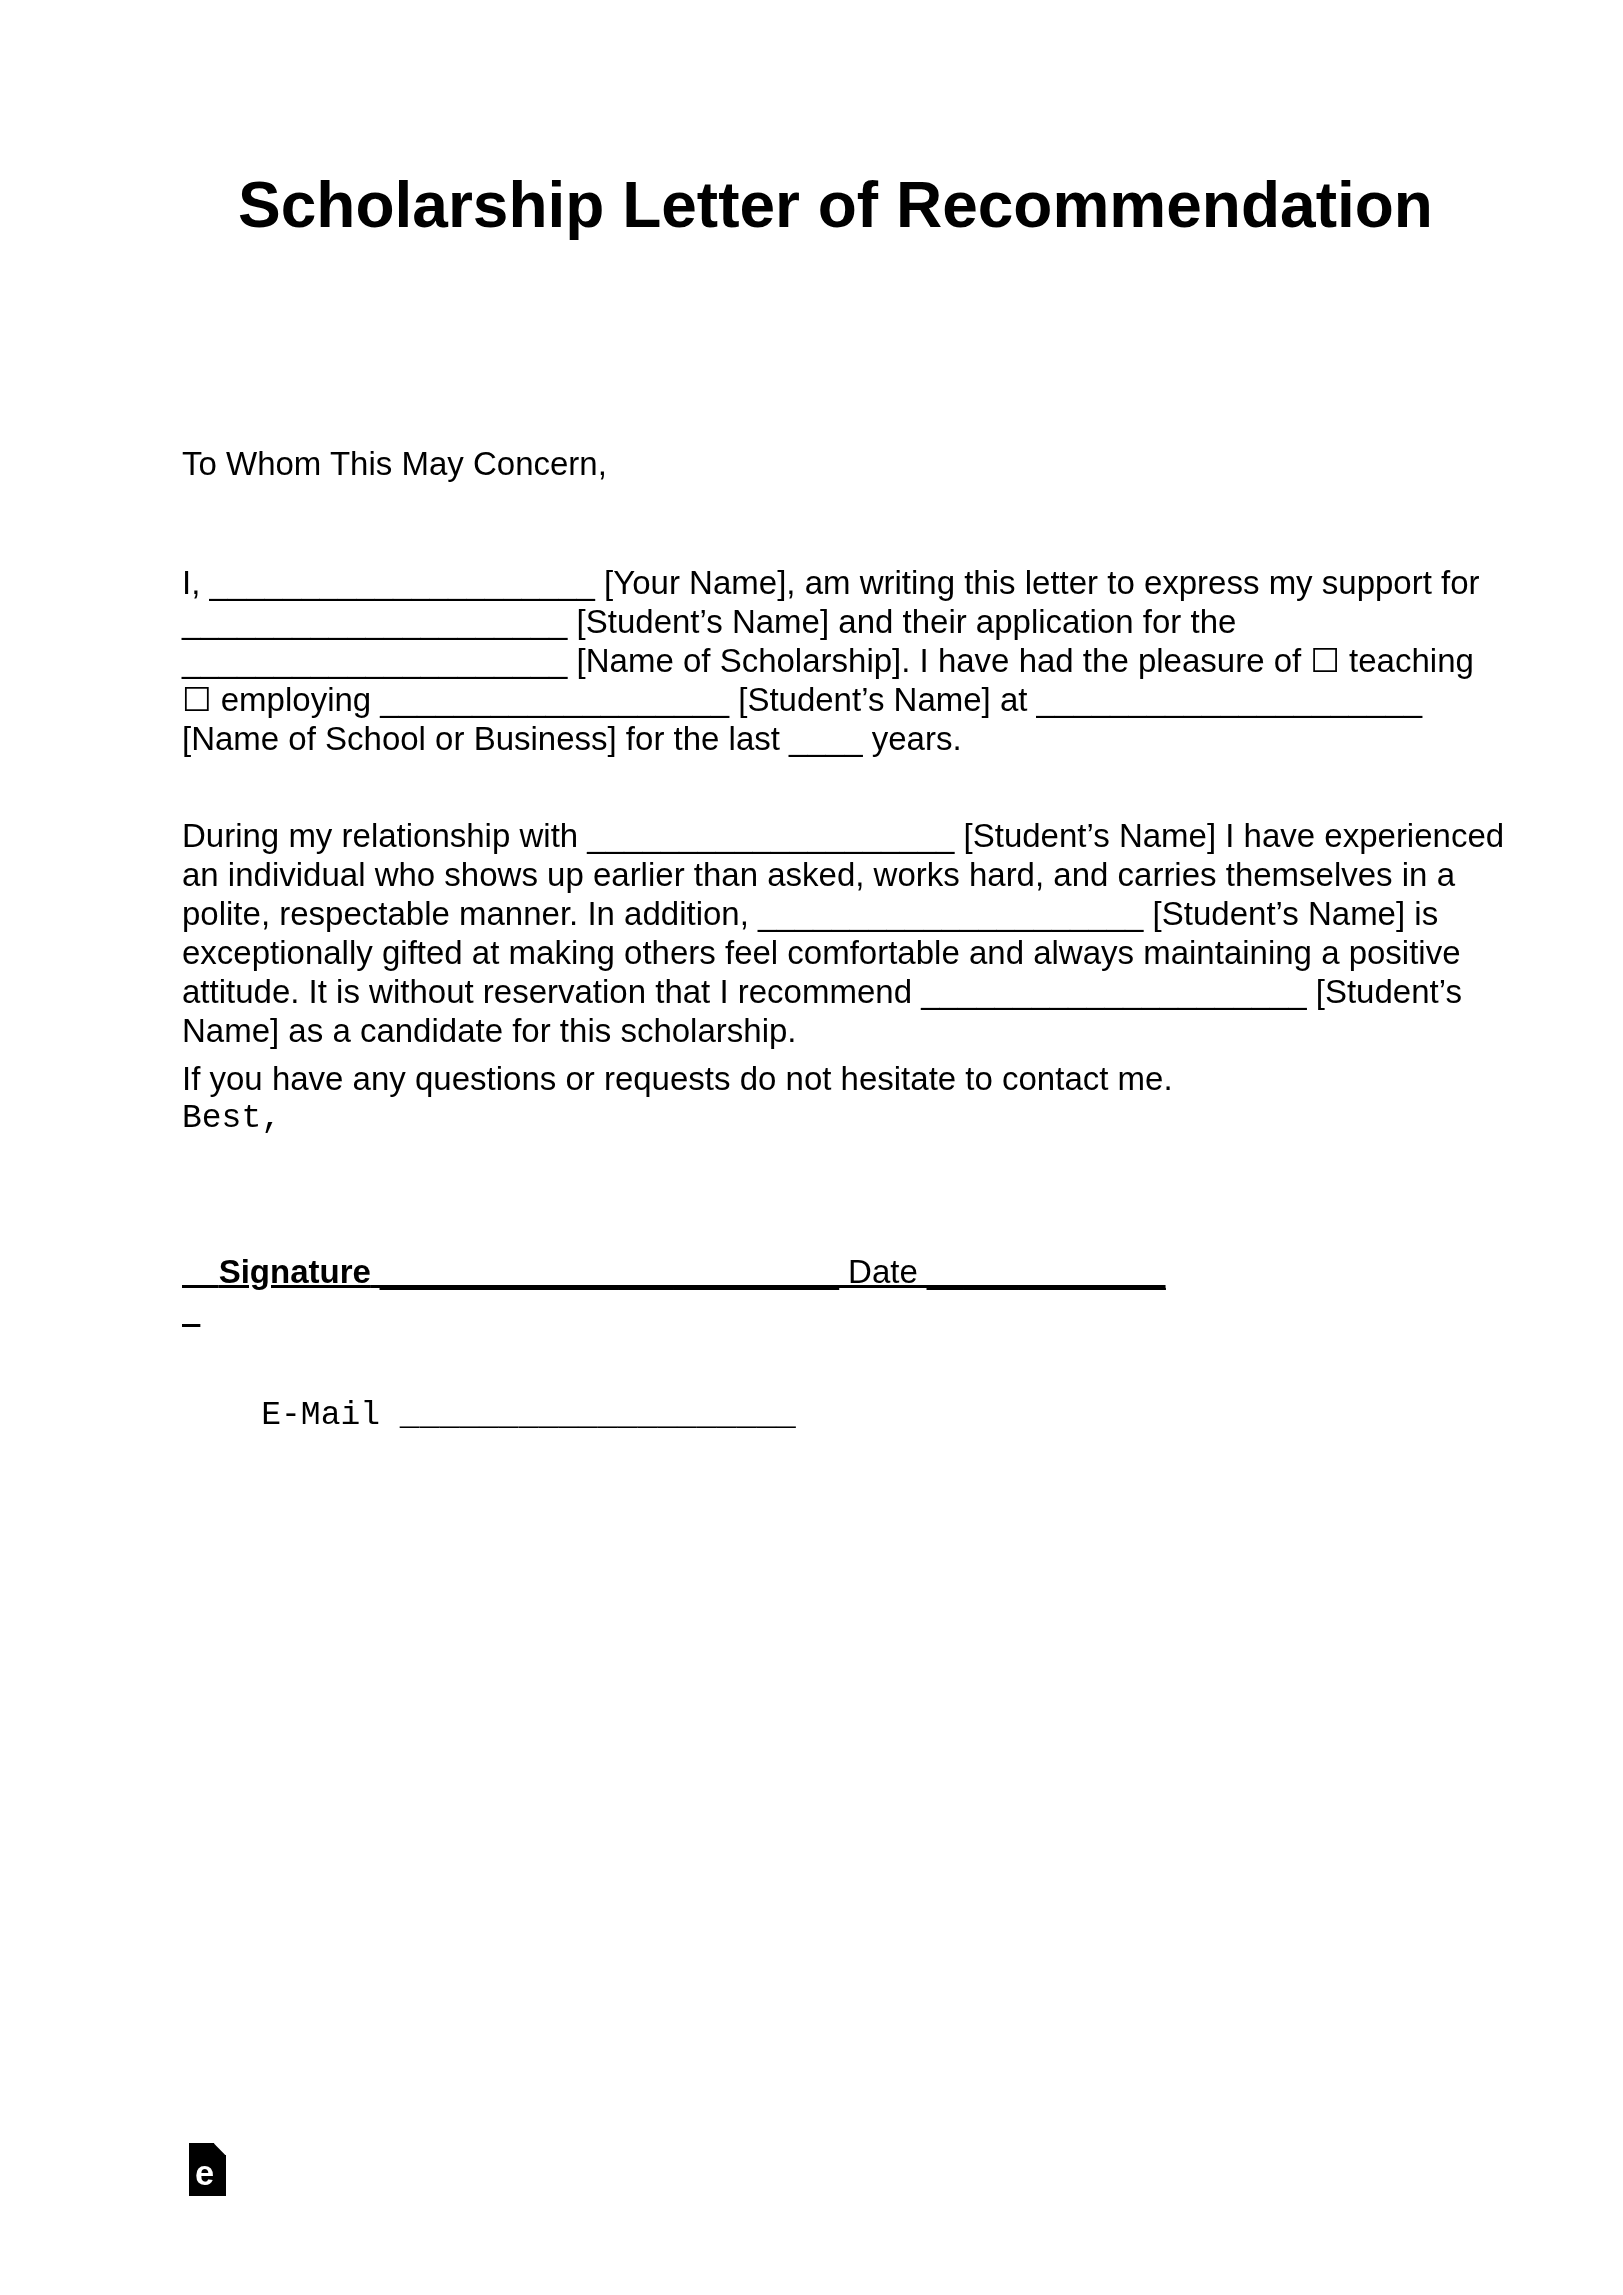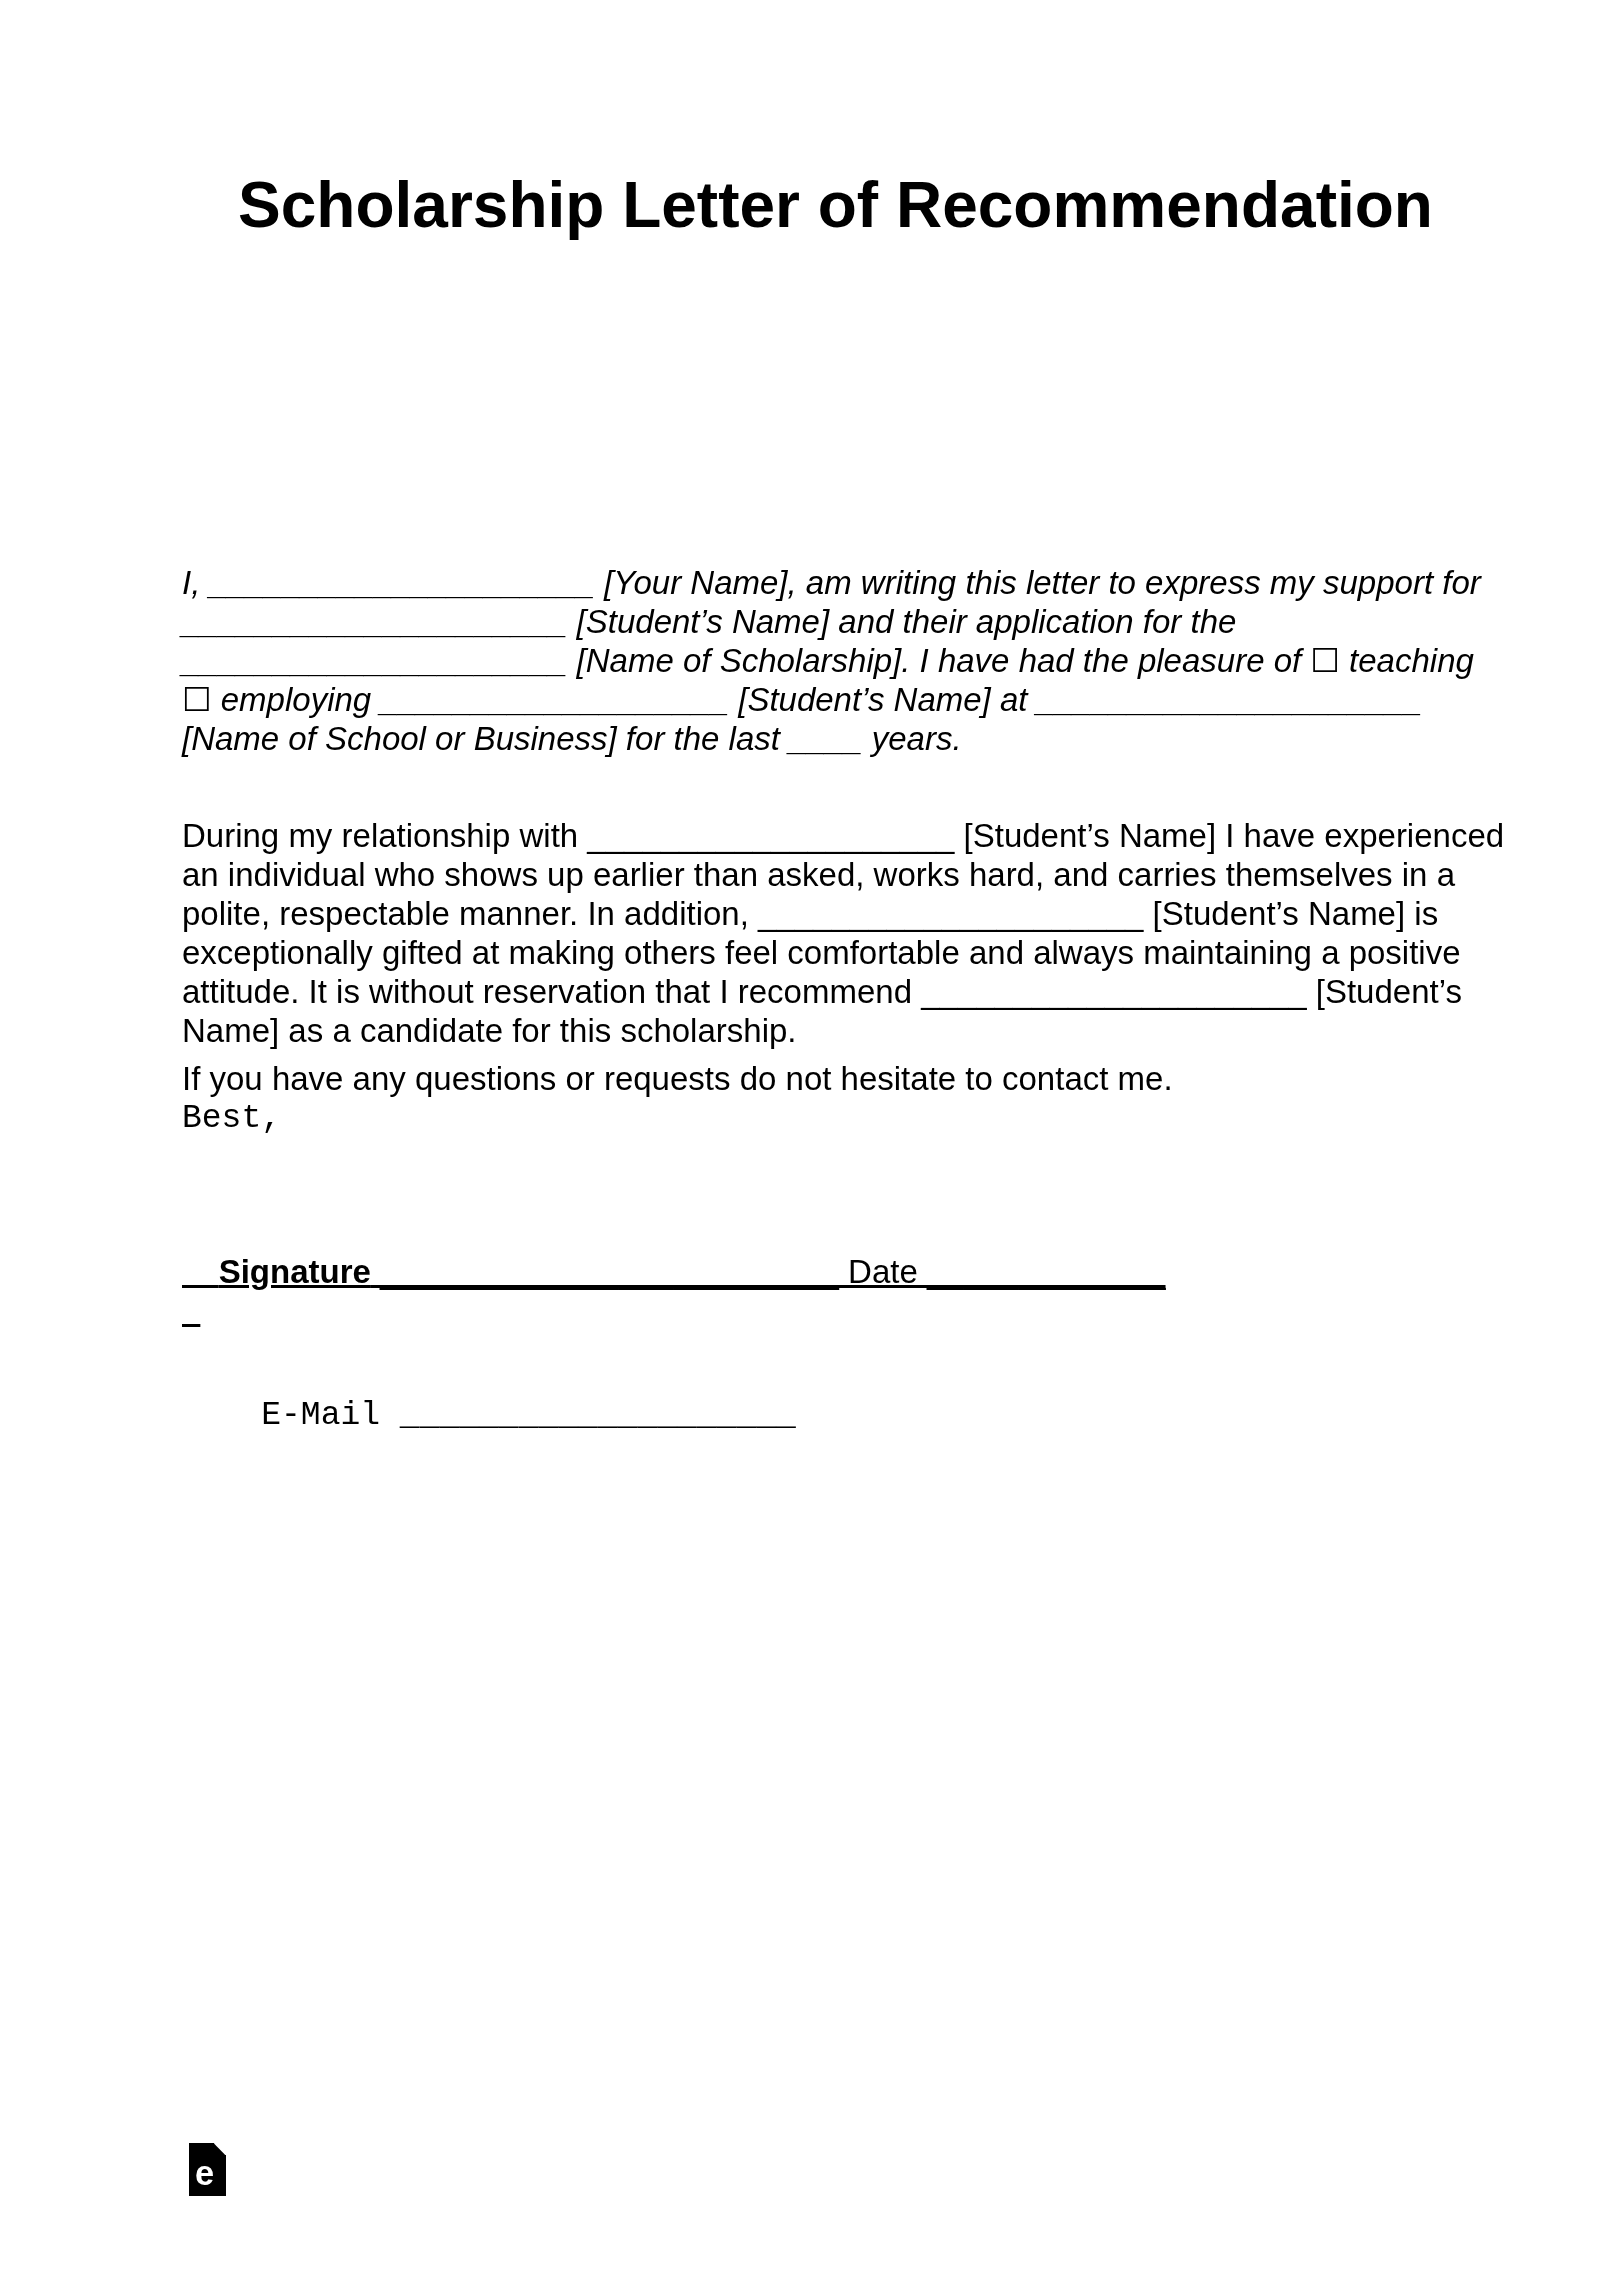--- a/index.html
+++ b/index.html
@@ -44,22 +44,23 @@
     height: 53px;
   }
 </style>
 </head>
 <body>
 
 <div class="page">
 
   <div class="title">Scholarship Letter of Recommendation</div>
 
+  <div class="block" style="top: 444px;">To Whom This May Concern,</div>
 
-  <div class="block" style="top: 563px; font-style: italic;">I, _____________________ [Your Name], am writing this letter to express my support for
+  <div class="block" style="top: 563px;">I, _____________________ [Your Name], am writing this letter to express my support for
 _____________________ [Student’s Name] and their application for the
 _____________________ [Name of Scholarship]. I have had the pleasure of ☐ teaching
 ☐ employing ___________________ [Student’s Name] at _____________________
 [Name of School or Business] for the last ____ years.</div>
 
   <div class="block" style="top: 816px;">During my relationship with ____________________ [Student’s Name] I have experienced
 an individual who shows up earlier than asked, works hard, and carries themselves in a
 polite, respectable manner. In addition, _____________________ [Student’s Name] is
 exceptionally gifted at making others feel comfortable and always maintaining a positive
 attitude. It is without reservation that I recommend _____________________ [Student’s

